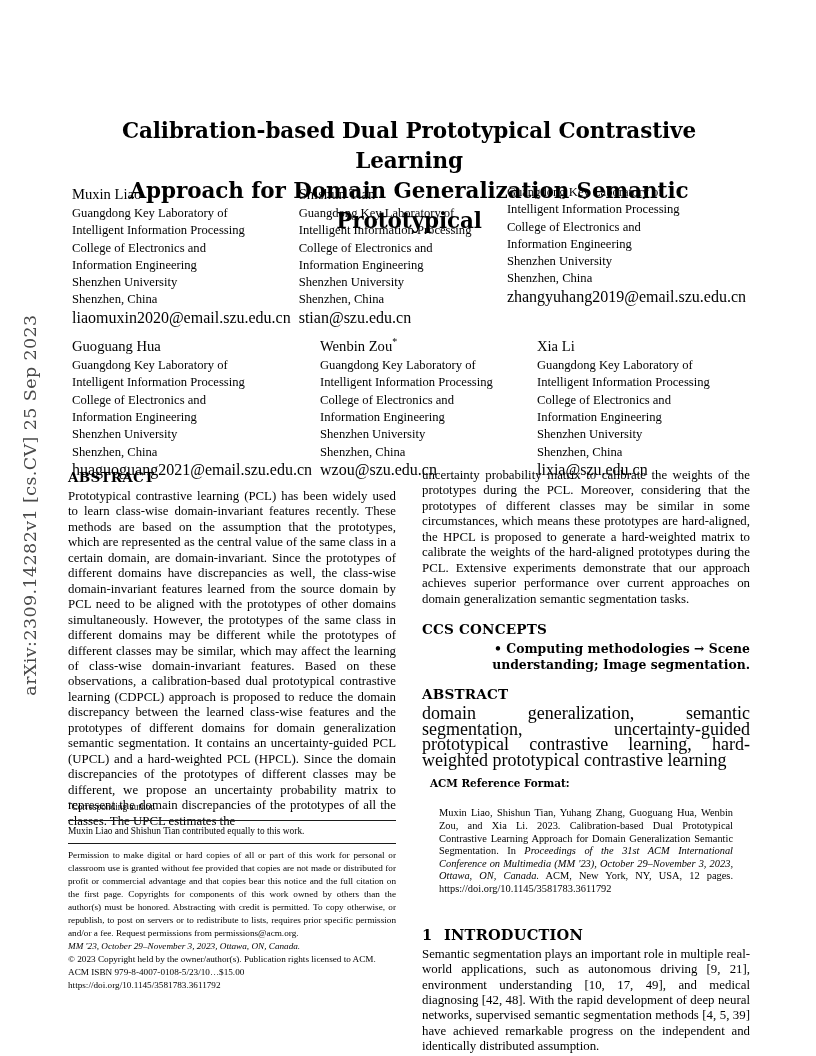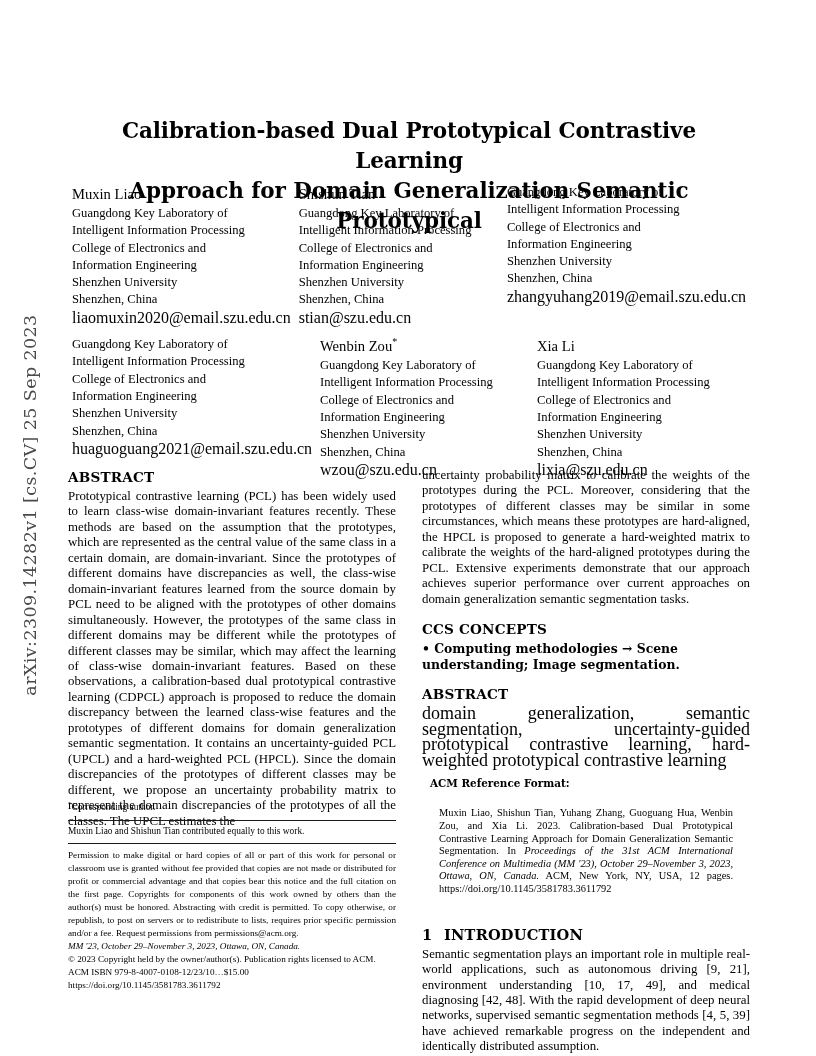--- a/index.html
+++ b/index.html
@@ -146,21 +146,21 @@
     text-align: justify;
     text-justify: inter-word;
     hyphens: none;
   }
   p.ccs-text {
     margin: 0;
     font-family: "DejaVu Serif", "Liberation Serif", serif;
     font-weight: bold;
     font-size: 12.4px;
     line-height: 15.6px;
-    text-align: left;
+    text-align: right;
   }
   p.keywords-text {
     margin: 0;
     font-size: 18px;
     line-height: 15.45px;
     text-align: justify;
   }
   .ref-head {
     font-family: "DejaVu Serif", "Liberation Serif", serif;
     font-weight: bold;
@@ -256,20 +256,21 @@
         <div class="author-aff-line">Information Engineering</div>
         <div class="author-aff-line">Shenzhen University</div>
         <div class="author-aff-line">Shenzhen, China</div>
         <div class="author-email">zhangyuhang2019@email.szu.edu.cn</div>
       </div>
     </div>
 
     <div class="author-row">
 
       <div class="author-cell">
+        <div class="author-name"><span>Guoguang Hua</span></div>
         <div class="author-aff-line">Guangdong Key Laboratory of</div>
         <div class="author-aff-line">Intelligent Information Processing</div>
         <div class="author-aff-line">College of Electronics and</div>
         <div class="author-aff-line">Information Engineering</div>
         <div class="author-aff-line">Shenzhen University</div>
         <div class="author-aff-line">Shenzhen, China</div>
         <div class="author-email">huaguoguang2021@email.szu.edu.cn</div>
       </div>
 
       <div class="author-cell">
@@ -332,18 +333,18 @@
     <hr class="rule">
 
     <p class="fn-text">Muxin Liao and Shishun Tian contributed equally to this work.</p>
 
     <hr class="rule">
 
     <div class="fn-block">
       <p class="fn-text small">Permission to make digital or hard copies of all or part of this work for personal or classroom use is granted without fee provided that copies are not made or distributed for profit or commercial advantage and that copies bear this notice and the full citation on the first page. Copyrights for components of this work owned by others than the author(s) must be honored. Abstracting with credit is permitted. To copy otherwise, or republish, to post on servers or to redistribute to lists, requires prior specific permission and/or a fee. Request permissions from permissions@acm.org.</p>
       <p class="fn-text small it">MM '23, October 29–November 3, 2023, Ottawa, ON, Canada.</p>
       <p class="fn-text small">© 2023 Copyright held by the owner/author(s). Publication rights licensed to ACM.</p>
-      <p class="fn-text small">ACM ISBN 979-8-4007-0108-12/23/10…$15.00</p>
+      <p class="fn-text small">ACM ISBN 979-8-4007-0108-5/23/10…$15.00</p>
       <p class="fn-text small">https://doi.org/10.1145/3581783.3611792</p>
     </div>
   </div>
 
 </div>
 
 </body></html>

